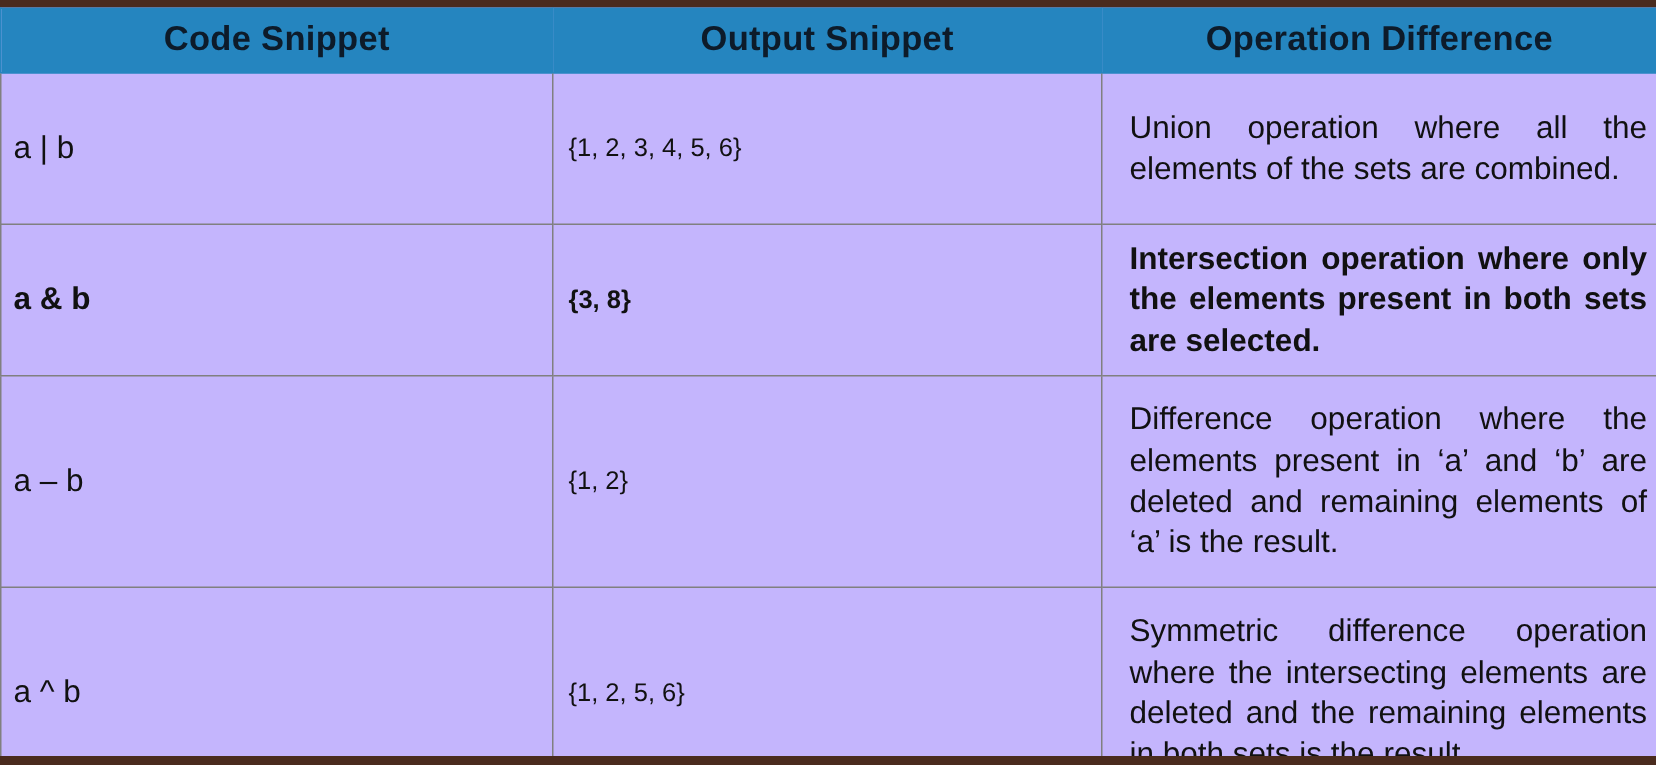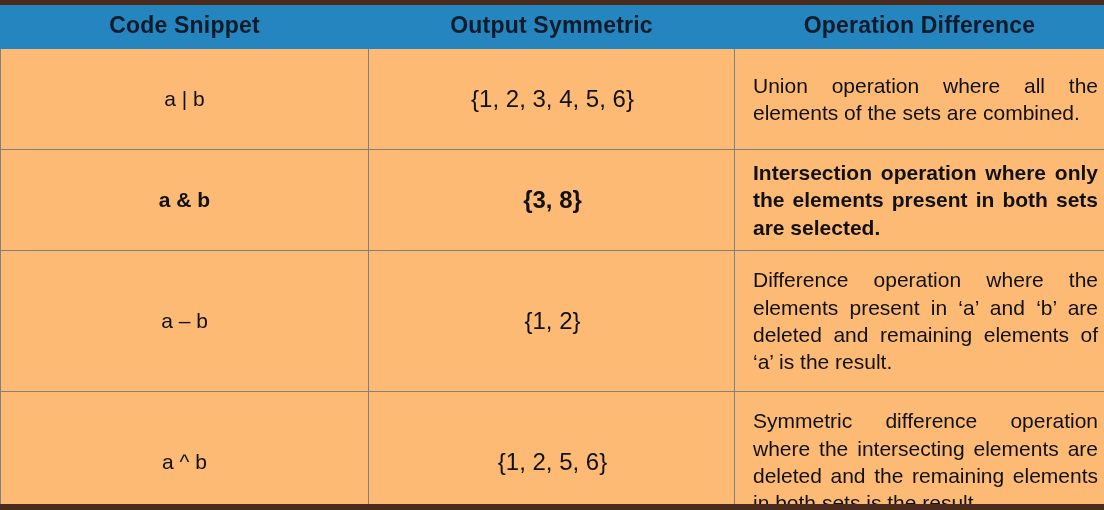--- a/index.html
+++ b/index.html
@@ -11,21 +11,21 @@
     width: 1104px;
     height: 510px;
     font-family: "Liberation Sans", sans-serif;
     overflow: hidden;
   }
   .page {
     position: relative;
     width: 1104px;
     height: 510px;
     box-sizing: border-box;
-    background: #fdba74;
+    background: #c4b5fd;
   }
   .top-rule {
     position: absolute;
     top: 0;
     left: 0;
     width: 1104px;
     height: 5px;
     background: #4a2b1e;
   }
   .bottom-rule {
@@ -63,27 +63,26 @@
   }
   tbody td {
     border: 1px solid #808080;
     font-size: 21px;
     color: #111111;
     vertical-align: middle;
     padding: 6px 8px;
     line-height: 1.32;
   }
   td.snippet {
-    text-align: center;
     font-size: 21px;
   }
   td.output {
-    text-align: center;
+    text-align: left;
     padding-left: 10px;
-    font-size: 24px;
+    font-size: 17px;
   }
   td.description {
     text-align: justify;
     text-align-last: left;
     padding-left: 18px;
     padding-right: 6px;
     font-size: 21px;
     line-height: 1.30;
   }
   tbody tr.r1 td { height: 88px; }
@@ -100,21 +99,21 @@
   <div class="table-wrap">
     <table class="data-table">
       <colgroup>
         <col class="c1">
         <col class="c2">
         <col class="c3">
       </colgroup>
       <thead>
         <tr>
           <th>Code Snippet</th>
-          <th>Output Symmetric</th>
+          <th>Output Snippet</th>
           <th>Operation Difference</th>
         </tr>
       </thead>
       <tbody>
         <tr class="r1">
           <td class="snippet">a | b</td>
           <td class="output">{1, 2, 3, 4, 5, 6}</td>
           <td class="description">Union operation where all the elements of the sets are combined.</td>
         </tr>
         <tr class="r2">

